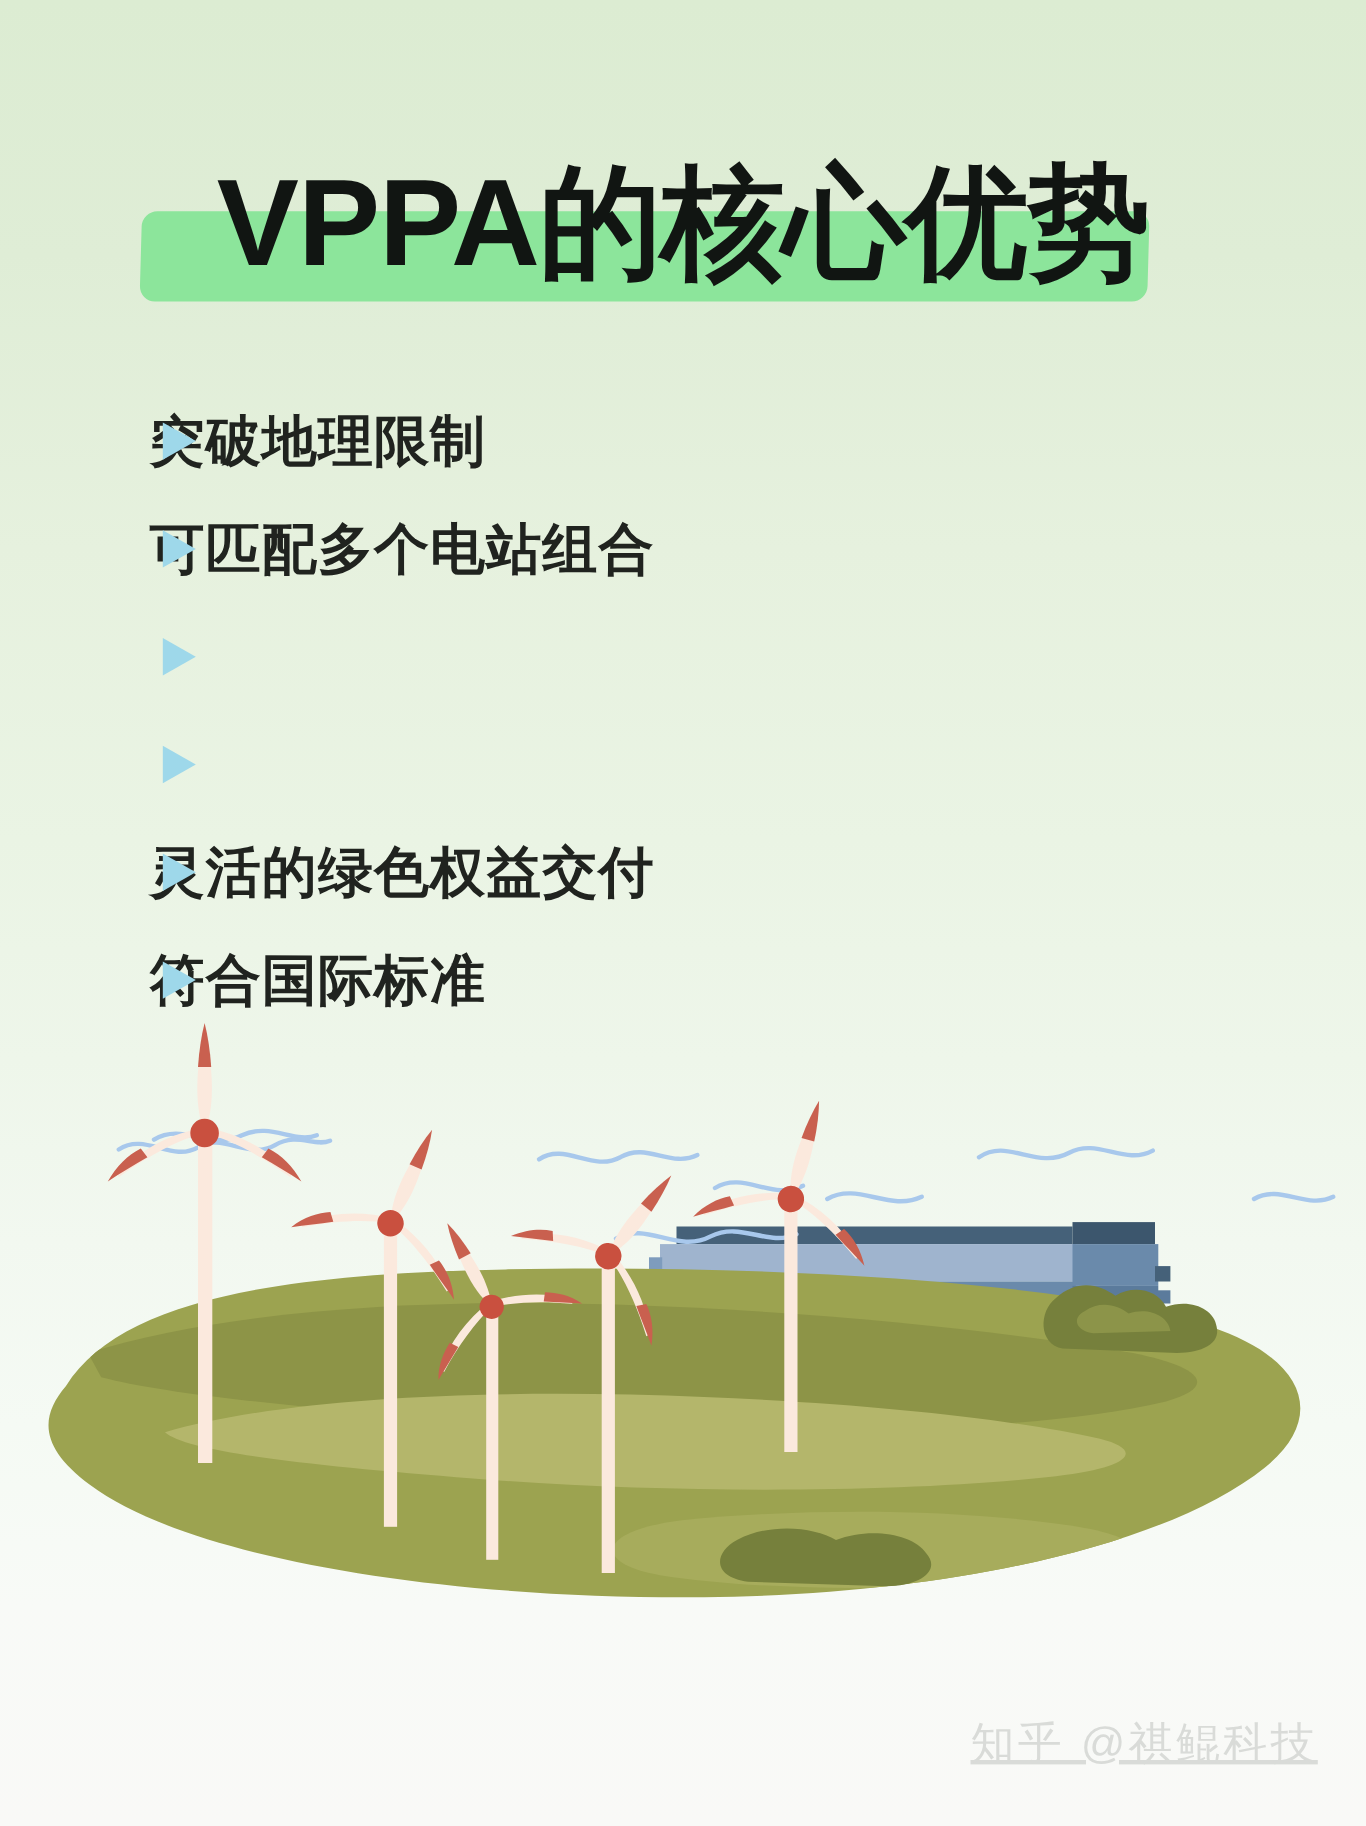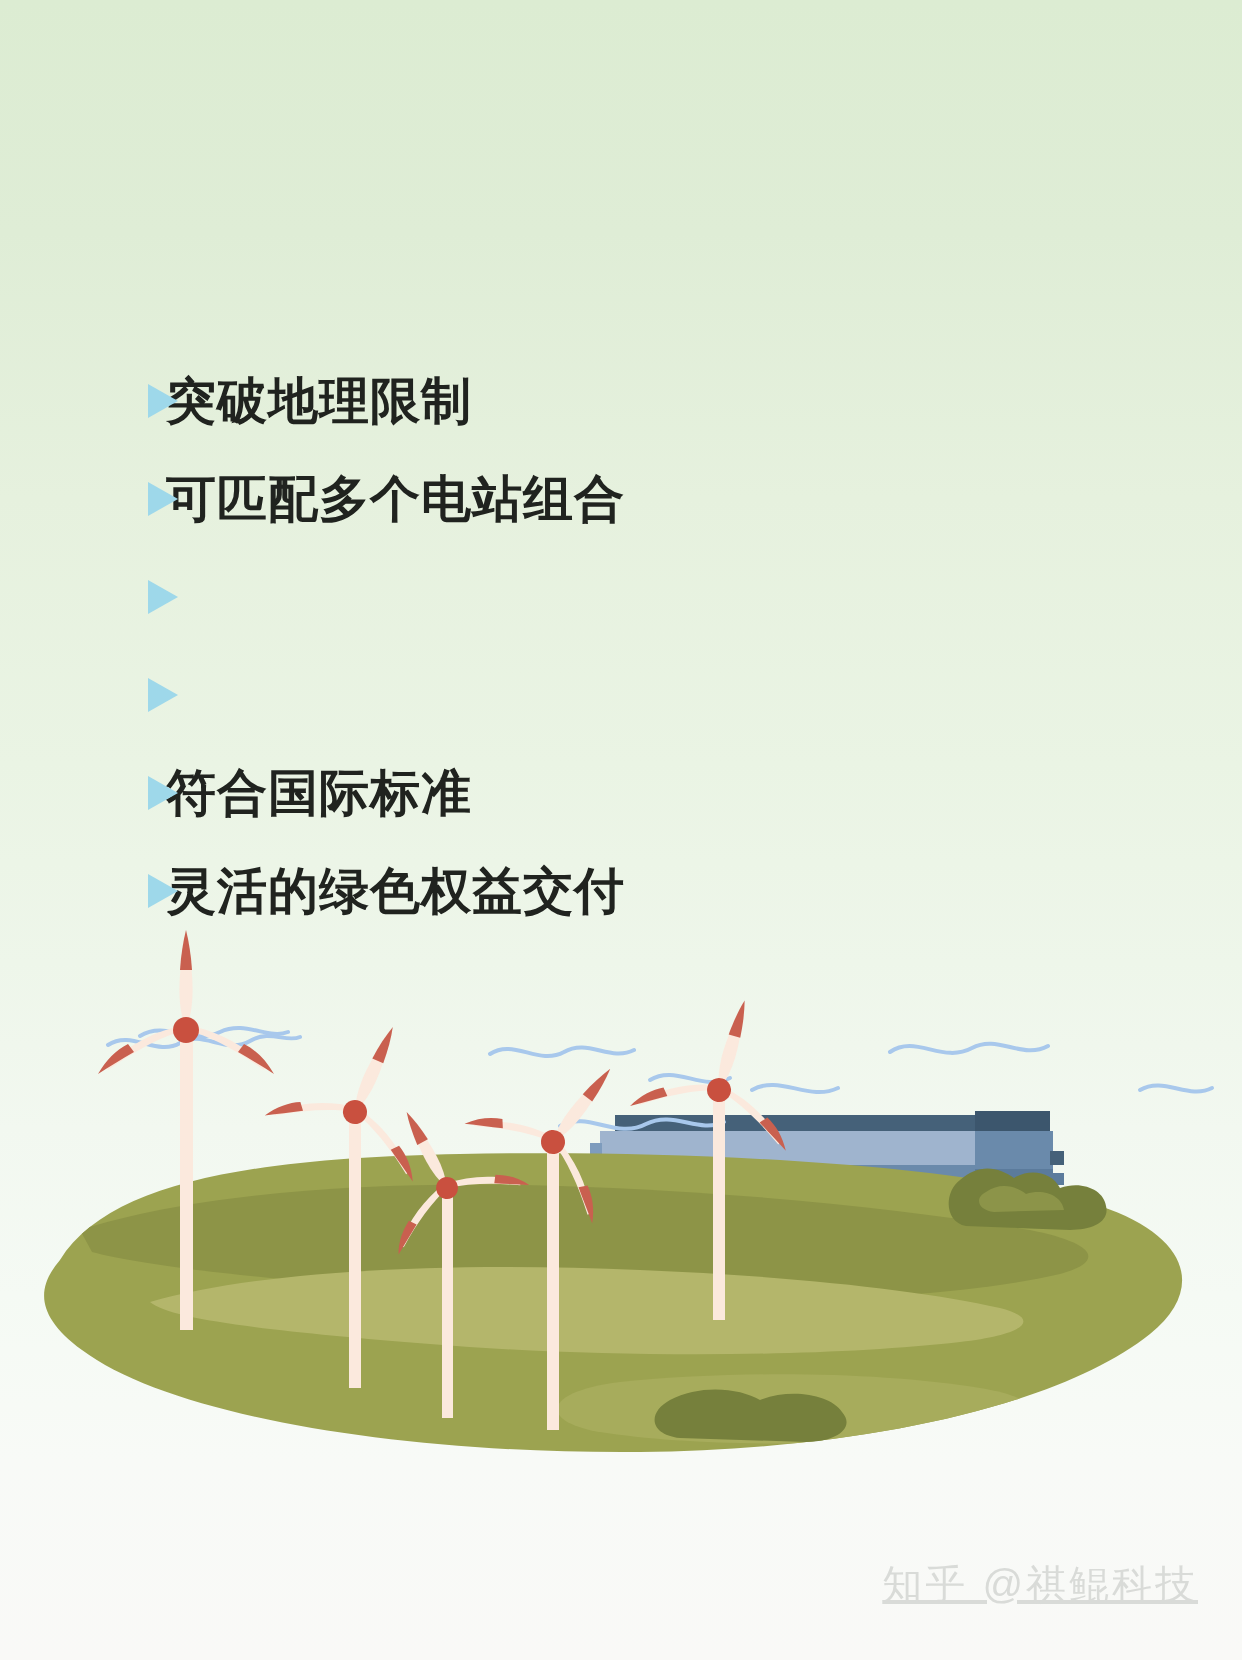--- a/index.html
+++ b/index.html
@@ -48,21 +48,21 @@
     white-space:nowrap;
   }
 
   
   #bullet-list {
     position:absolute; left:0; top:352px; width:1242px;
   }
   .bullet-row {
     position:relative;
     height:98px;
-    padding-left:114px;
+    padding-left:84px;
     display:flex; align-items:center;
   }
   .bullet-marker {
     position:absolute; left:148px; top:50%;
     margin-top:-17px;
     width:0; height:0;
     border-left:30px solid #9ed8ea;
     border-top:17px solid transparent;
     border-bottom:17px solid transparent;
   }
@@ -89,20 +89,24 @@
     font-weight:500;
     white-space:nowrap;
     text-decoration:underline;
   }
 </style>
 </head>
 <body>
 
 <div id="poster">
 
+  <div id="title-block">
+    <div id="title-highlight"></div>
+    <div id="title-text">VPPA的核心优势</div>
+  </div>
 
   <div id="bullet-list">
 
     <div class="bullet-row">
       <span class="bullet-marker"></span>
       <span class="bullet-label">突破地理限制</span>
     </div>
 
     <div class="bullet-row">
       <span class="bullet-marker"></span>
@@ -112,26 +116,26 @@
     <div class="bullet-row">
       <span class="bullet-marker"></span>
     </div>
 
     <div class="bullet-row">
       <span class="bullet-marker"></span>
     </div>
 
     <div class="bullet-row">
       <span class="bullet-marker"></span>
+      <span class="bullet-label">灵活的绿色权益交付</span>
+    </div>
+
+    <div class="bullet-row">
+      <span class="bullet-marker"></span>
       <span class="bullet-label">符合国际标准</span>
-    </div>
-
-    <div class="bullet-row">
-      <span class="bullet-marker"></span>
-      <span class="bullet-label">灵活的绿色权益交付</span>
     </div>
 
   </div>
 
   <div id="scene">
     <svg width="1242" height="600" viewBox="0 0 1242 600" xmlns="http://www.w3.org/2000/svg">
       <defs>
         <clipPath id="islandClip">
           <path d="M60,330 C110,250 260,228 460,224 C700,219 980,236 1100,276
                    C1190,306 1205,360 1150,404 C1060,476 860,520 640,522

